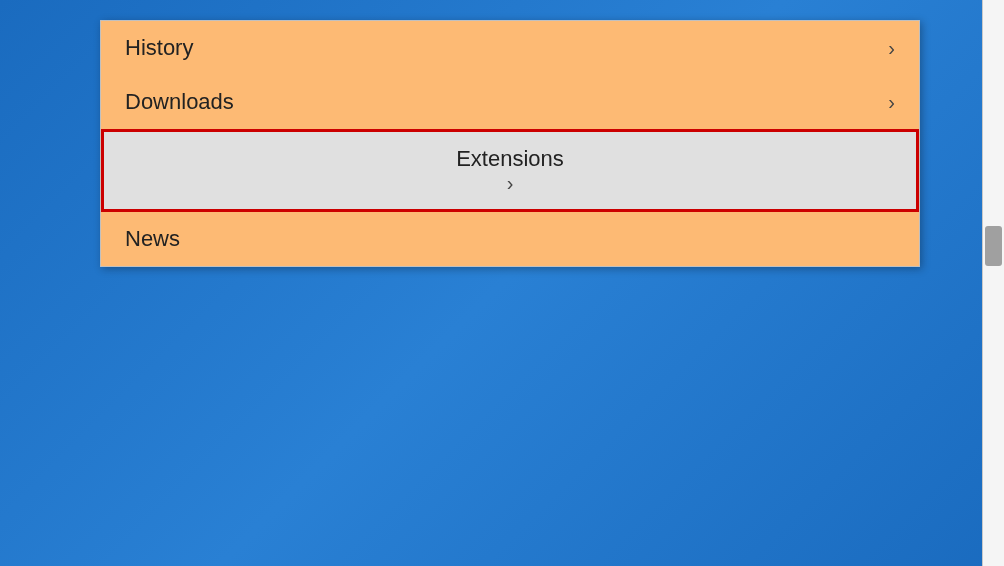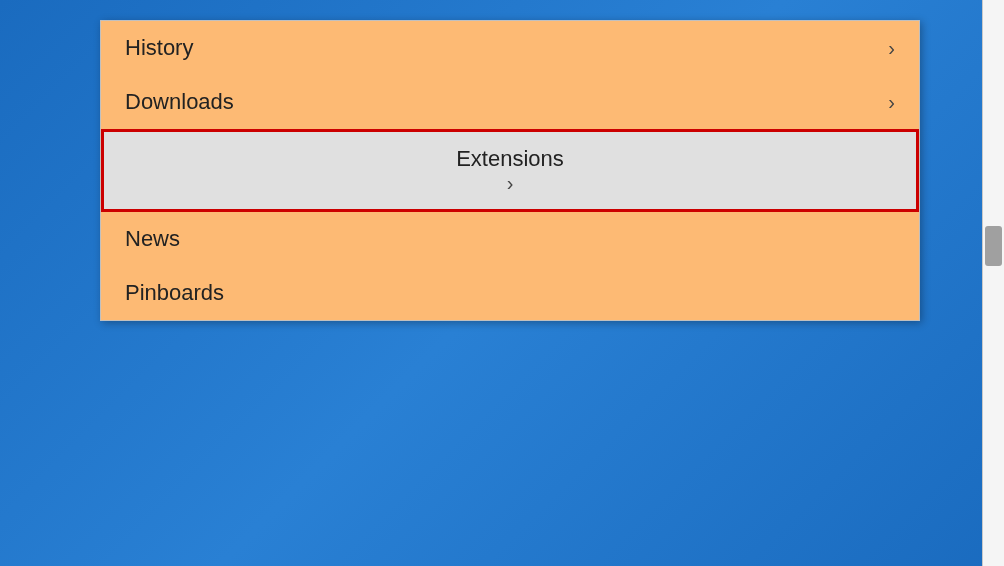--- a/index.html
+++ b/index.html
@@ -110,22 +110,19 @@
 
   <div class="menu-item highlighted">
     <span class="menu-item-label">Extensions</span>
     <span class="menu-item-arrow">›</span>
   </div>
 
   <div class="menu-item">
     <span class="menu-item-label">News</span>
   </div>
 
-  <div class="menu-item">
-    <span class="menu-item-label">Pinboards</span>
-  </div>
 
 
 </div>
 
 <div class="right-panel">
   <div class="scrollbar-thumb"></div>
 </div>
 
 </body></html>

